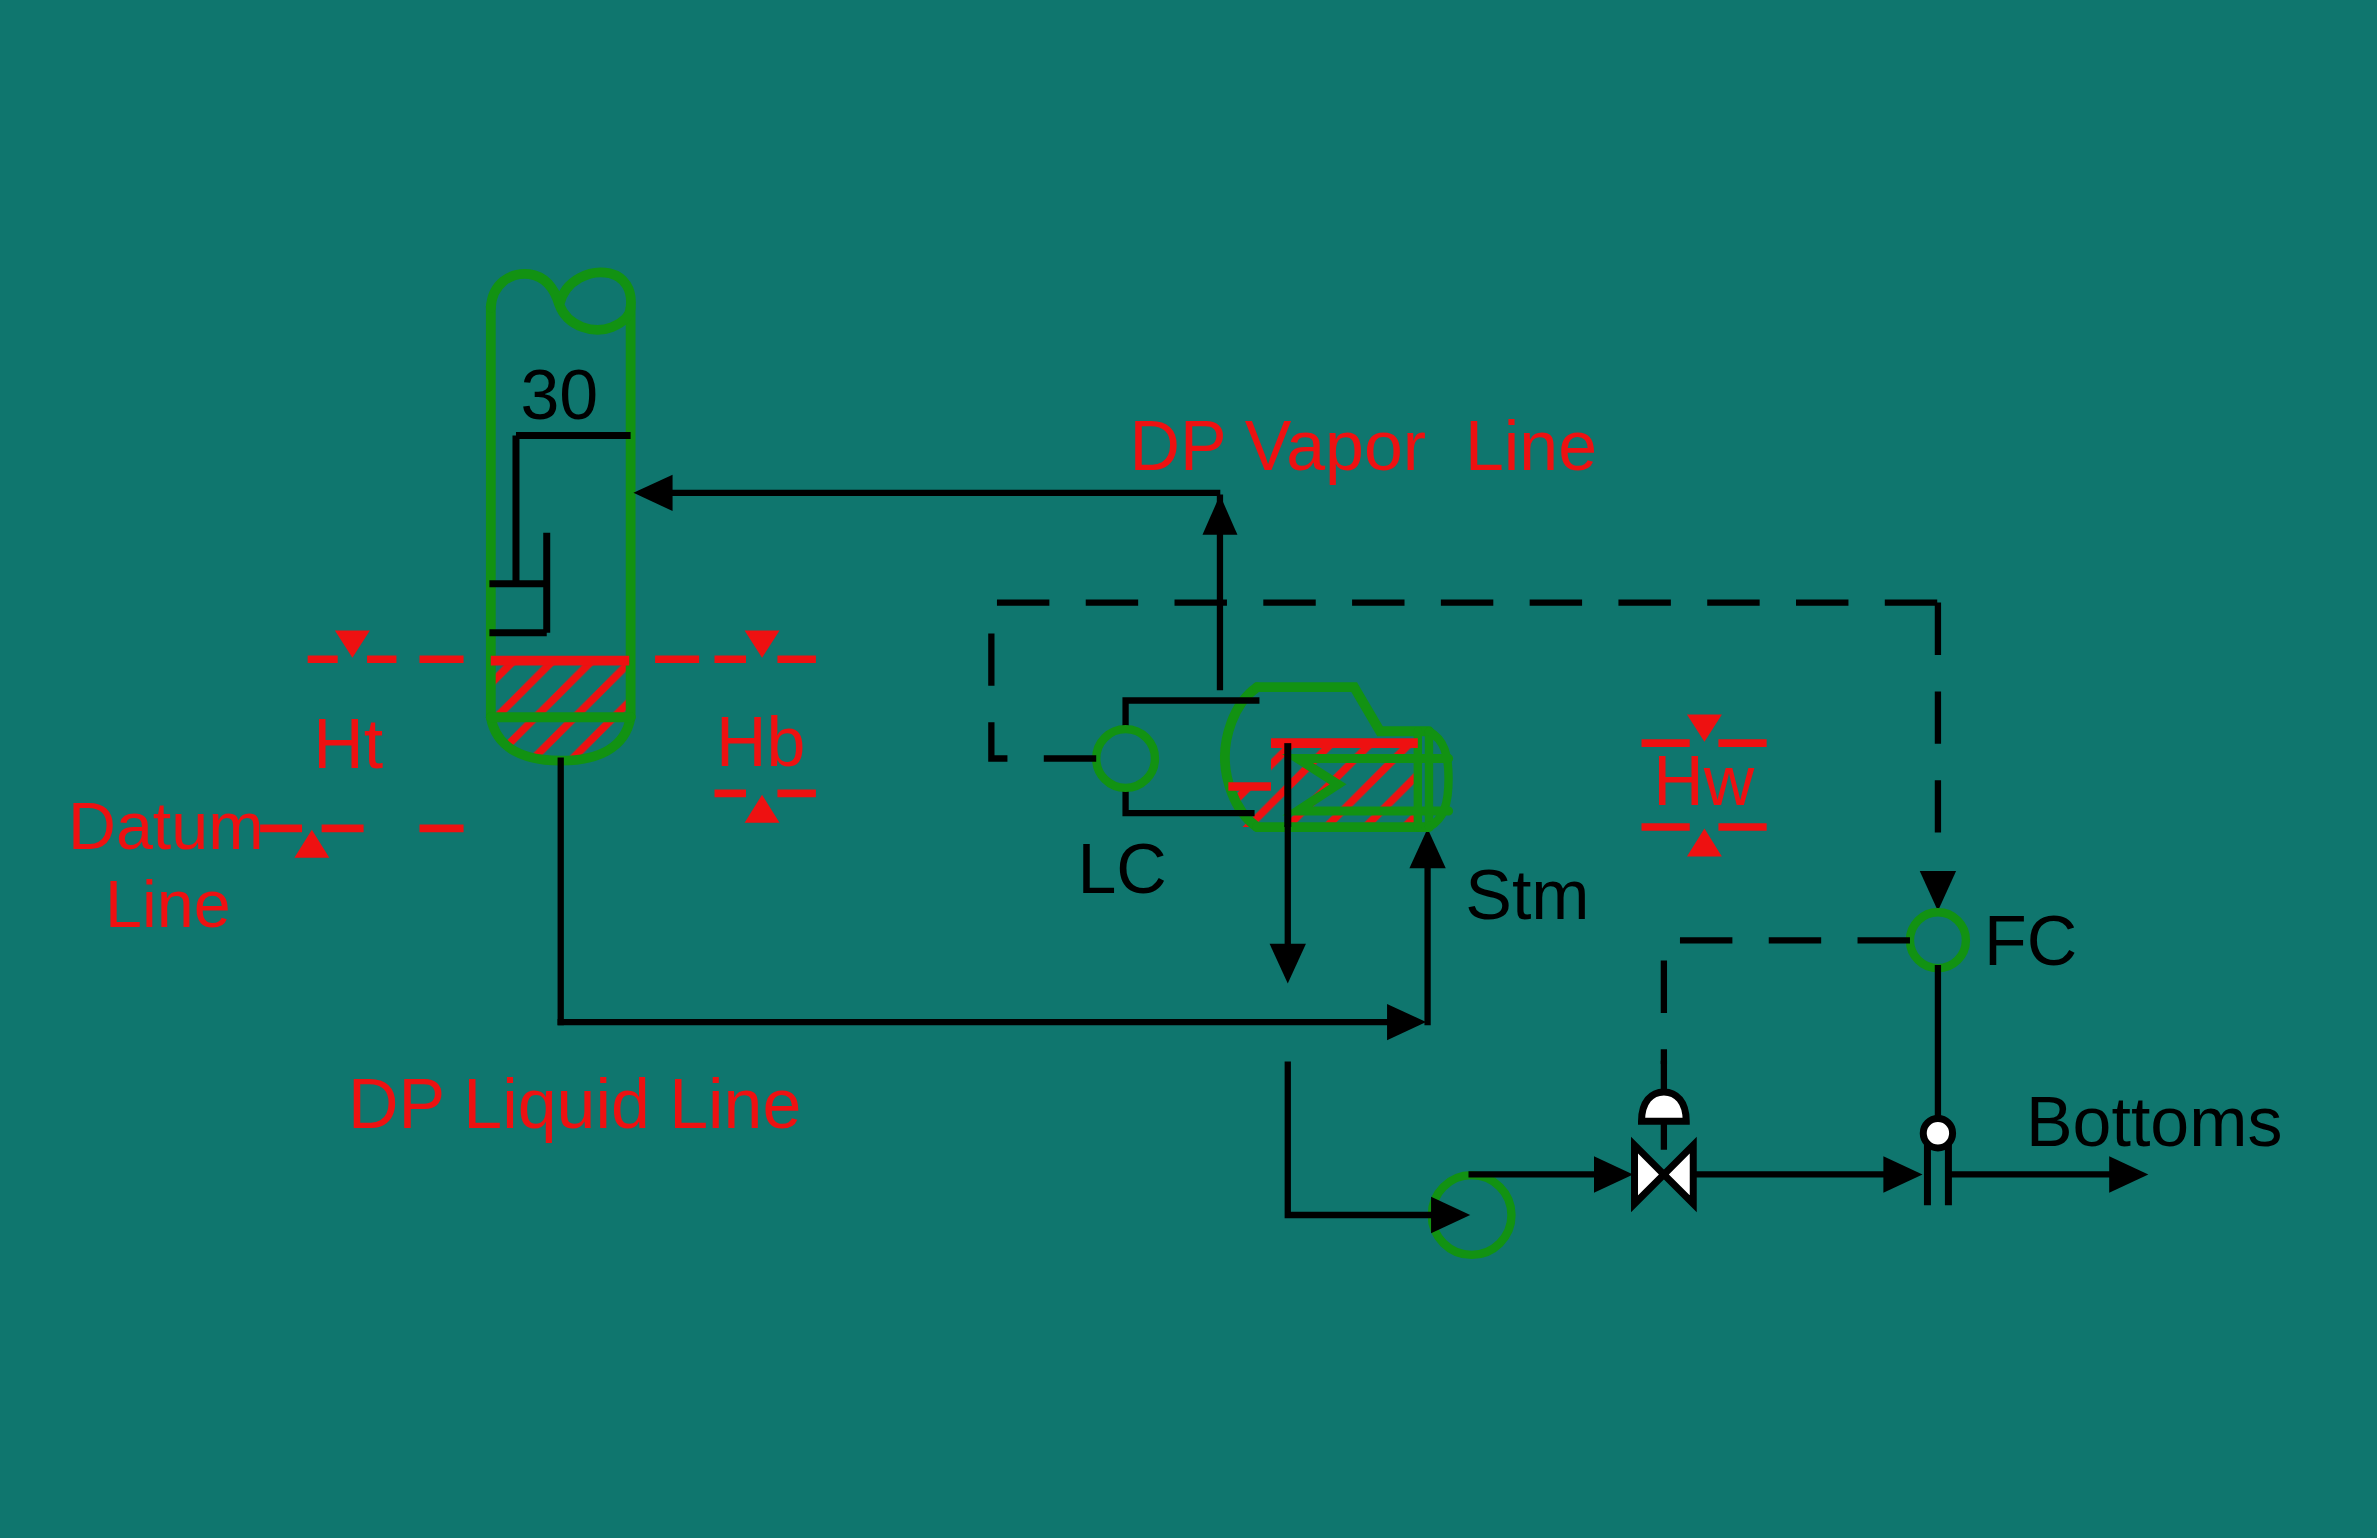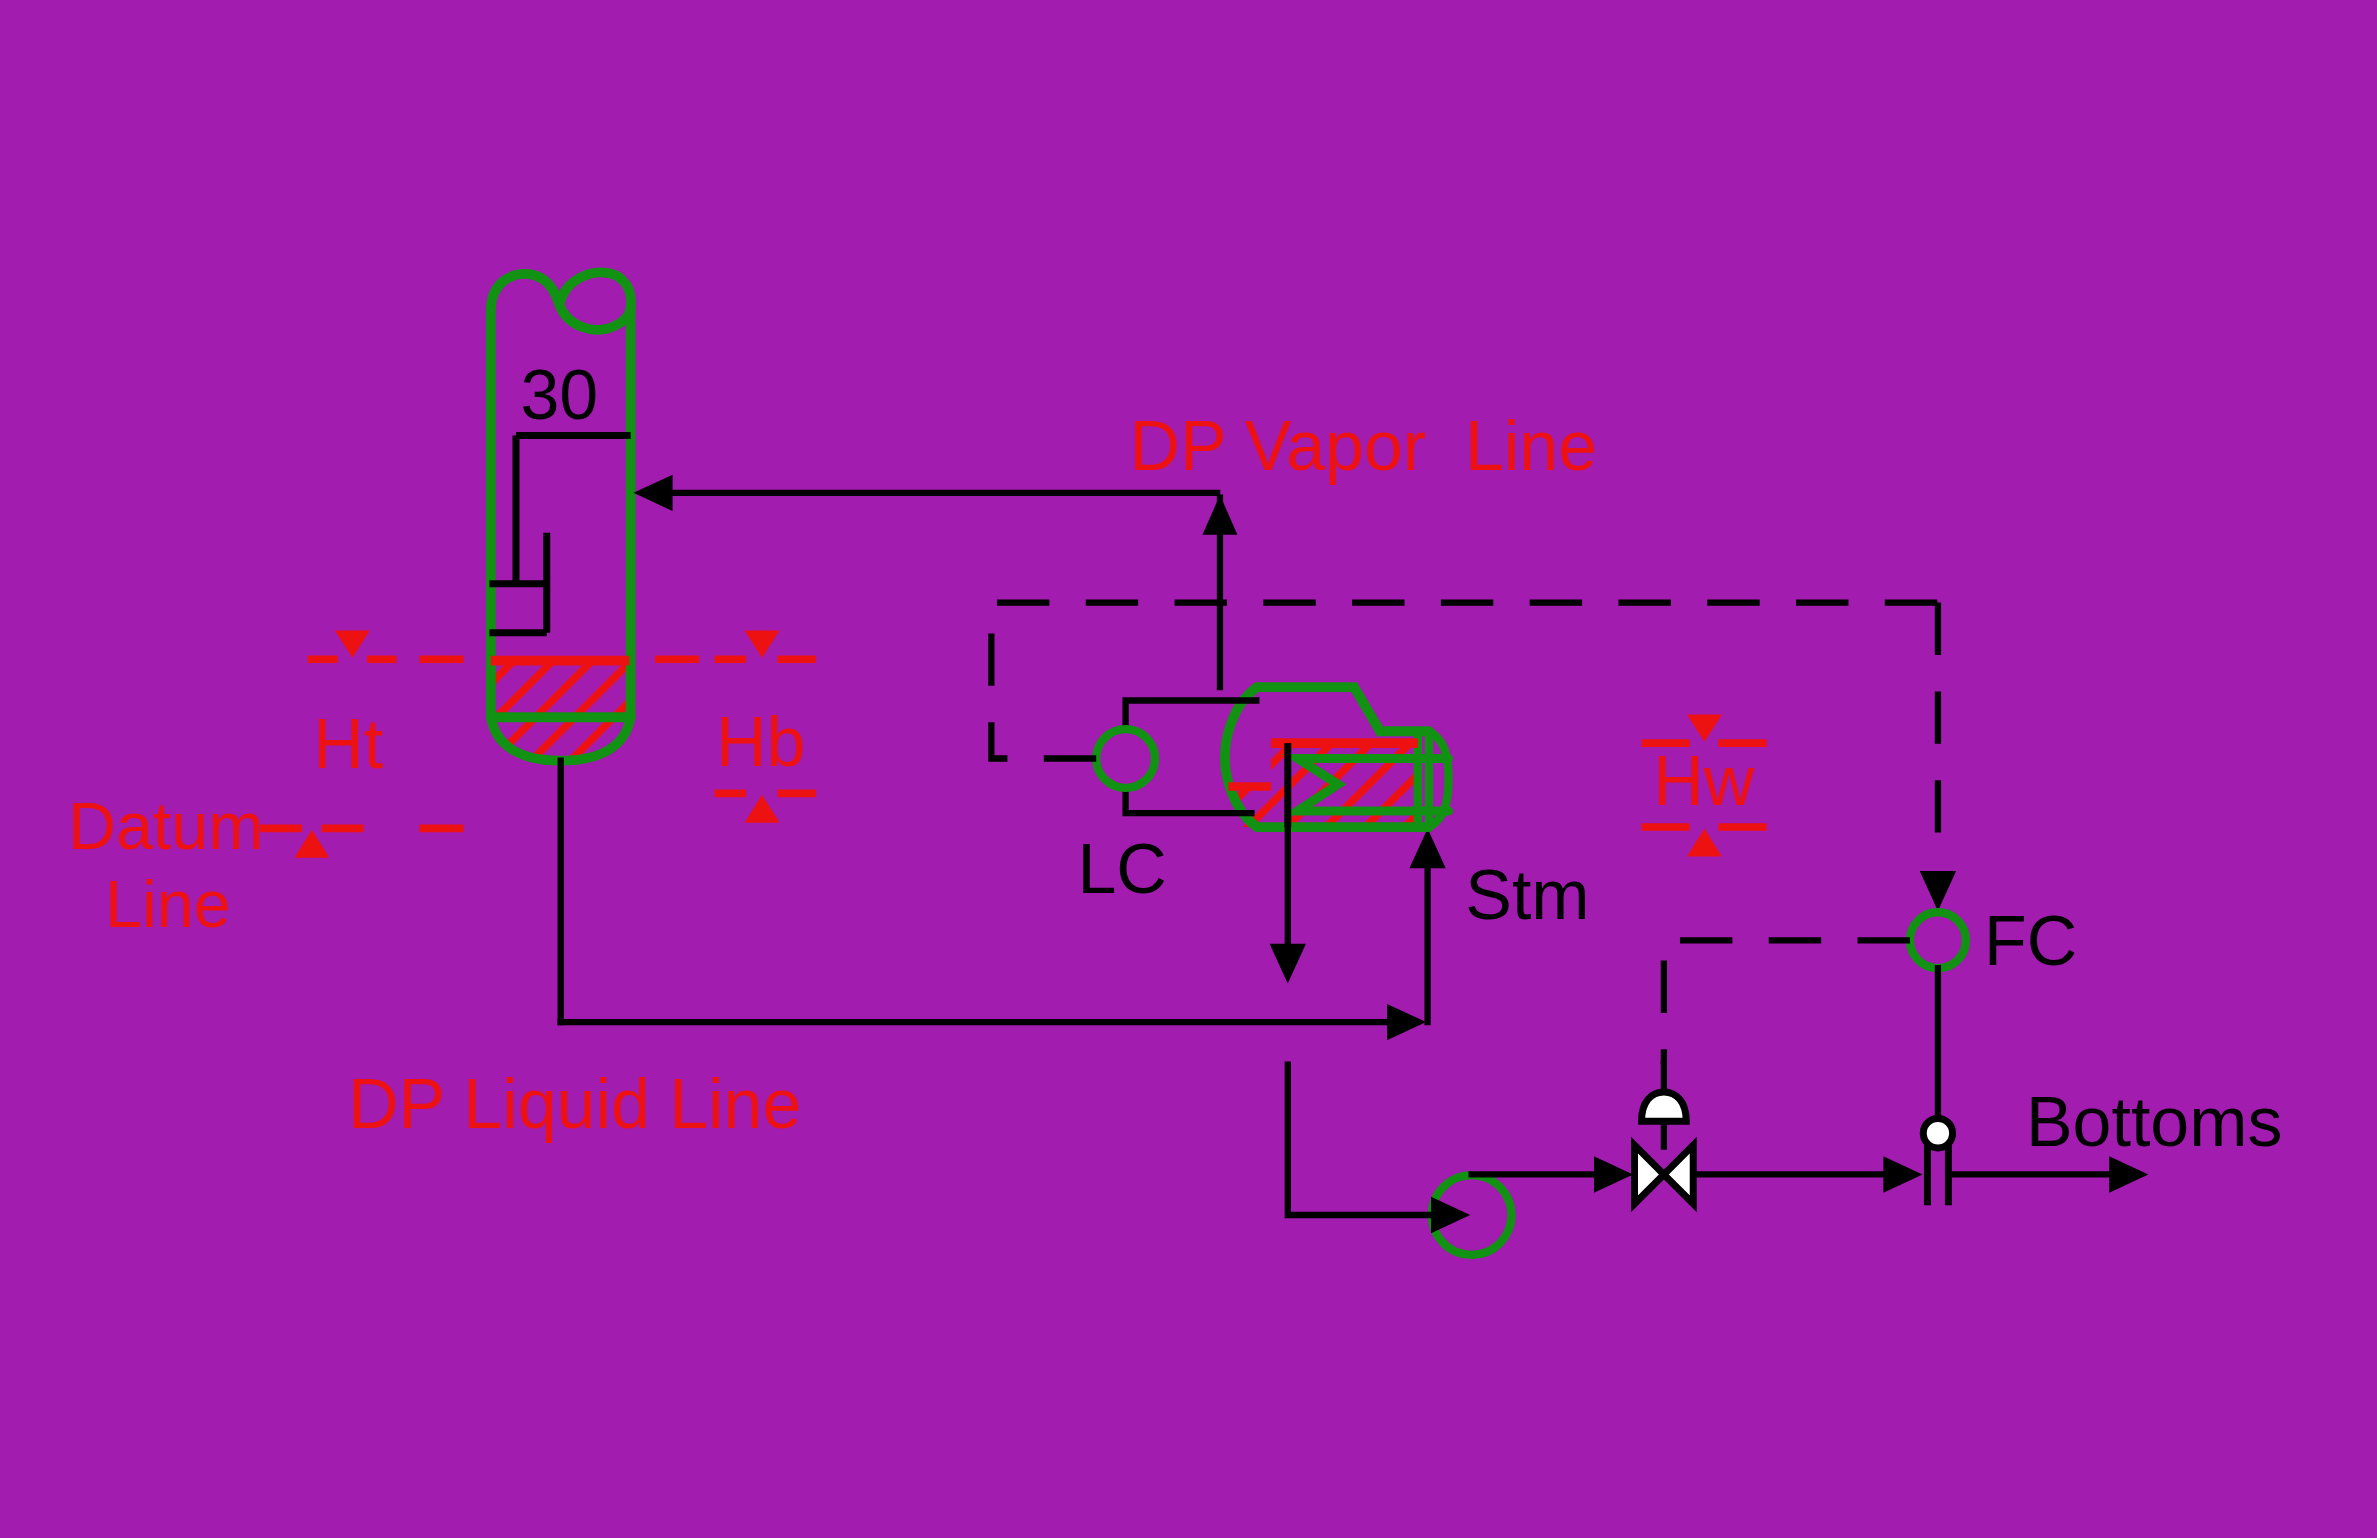--- a/index.html
+++ b/index.html
@@ -1,16 +1,16 @@
 <!DOCTYPE html>
 <html style="--c-green: #129212; --c-red: #ee1111; --c-black: #000000;font-size:11.2px"><head>
 <meta charset="utf-8">
 <style>
   html,body{margin:0;padding:0;background:#fff;width:100%;height:100%;}
-  #stage{width:100vw;height:100vh;display:flex;align-items:center;justify-content:flex-end;background:#a21caf;}
+  #stage{width:100vw;height:100vh;display:flex;align-items:center;justify-content:flex-end;background:#0f766e;}
   svg{width:100%;height:100%;}
   
   .pline{stroke:var(--c-black);stroke-width:9;fill:none;stroke-linecap:square;}
   .pthin{stroke:var(--c-black);stroke-width:10;fill:none;stroke-linecap:butt;}
   .psig{stroke:var(--c-black);stroke-width:9;fill:none;stroke-dasharray:75 52;stroke-linecap:butt;}
   .kfill{fill:var(--c-black);stroke:none;}
   .wsym{fill:#ffffff;stroke:var(--c-black);stroke-width:10;}
   .gwall{stroke:var(--c-green);stroke-width:14;fill:none;stroke-linecap:round;}
   .gmid{stroke:var(--c-green);stroke-width:12;fill:none;stroke-linecap:round;}
   .gtube{stroke:var(--c-green);stroke-width:13;fill:none;stroke-linecap:round;}

